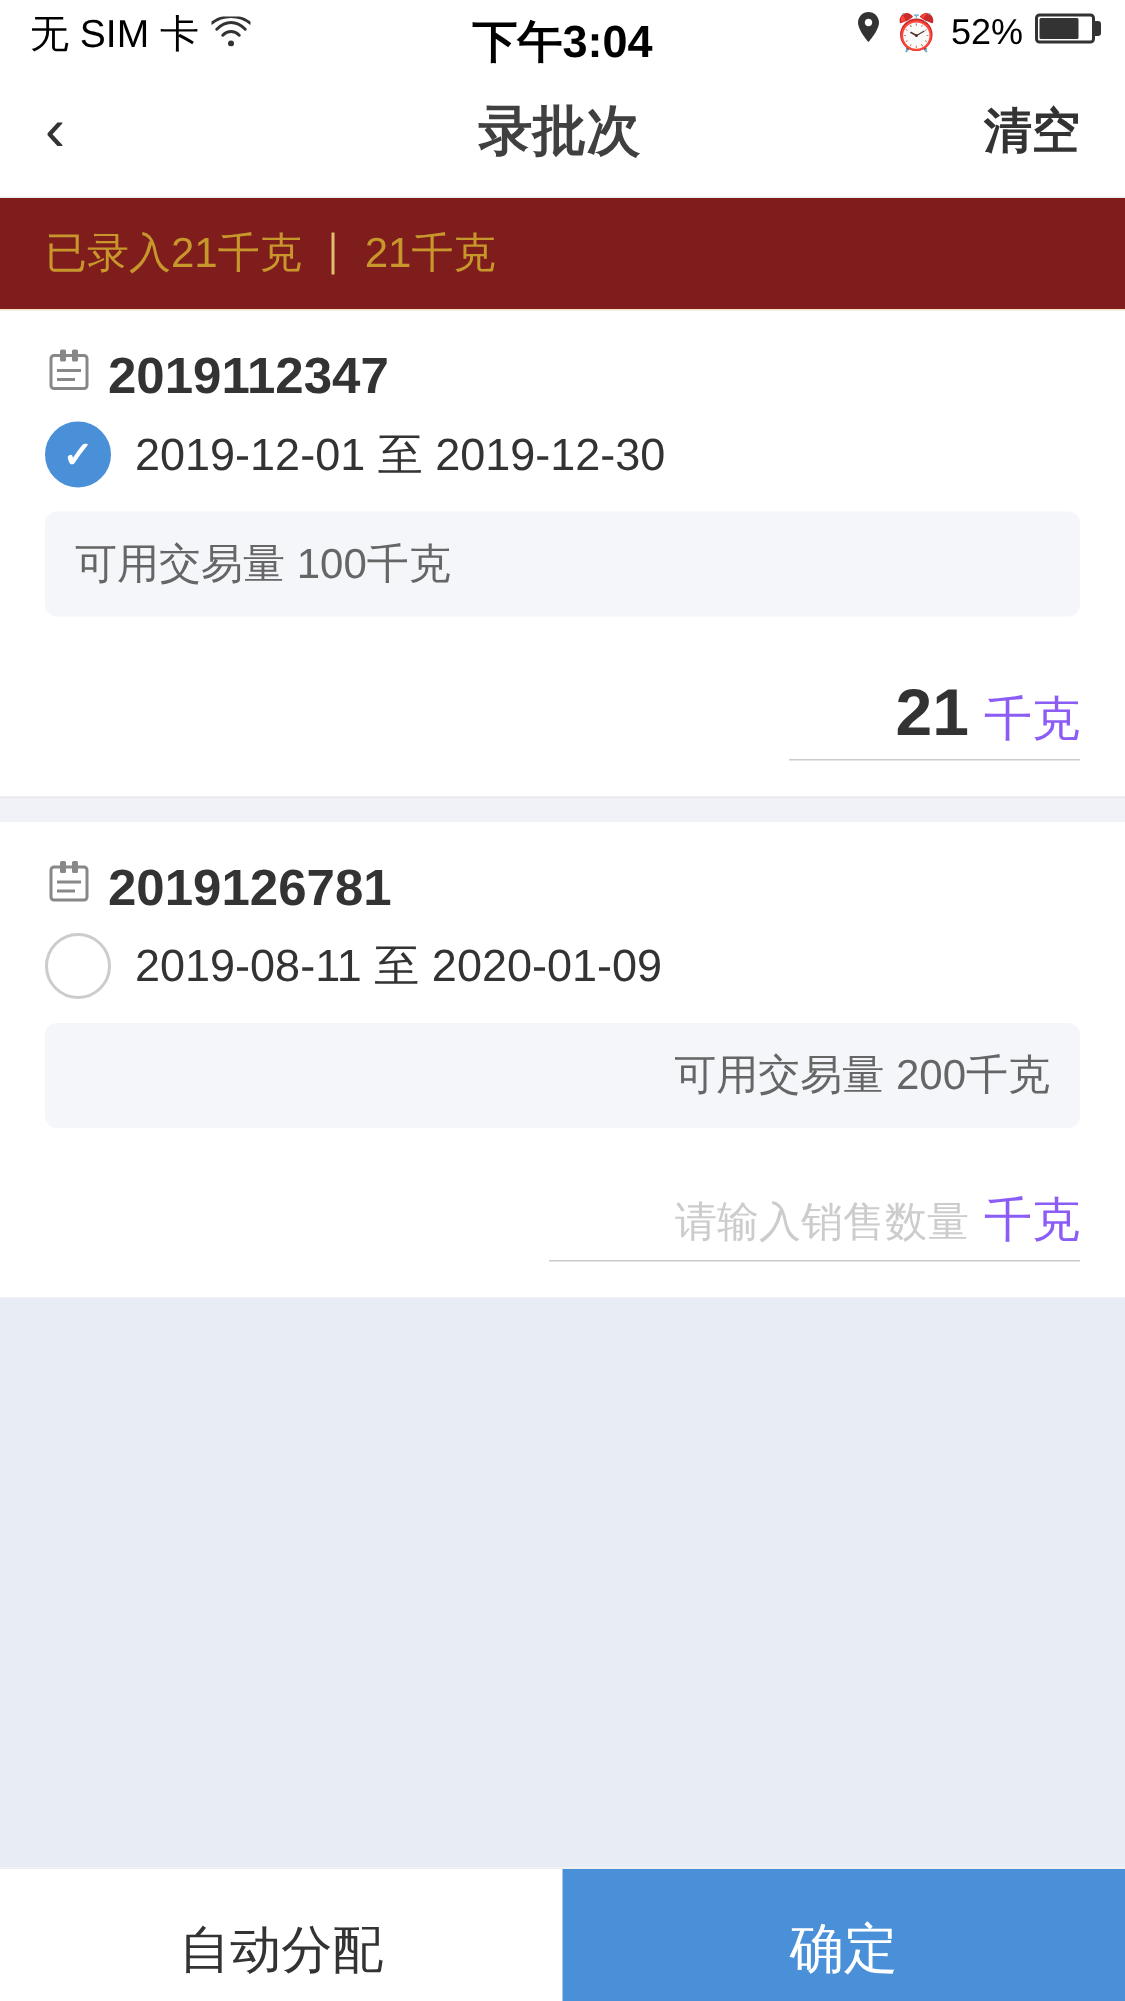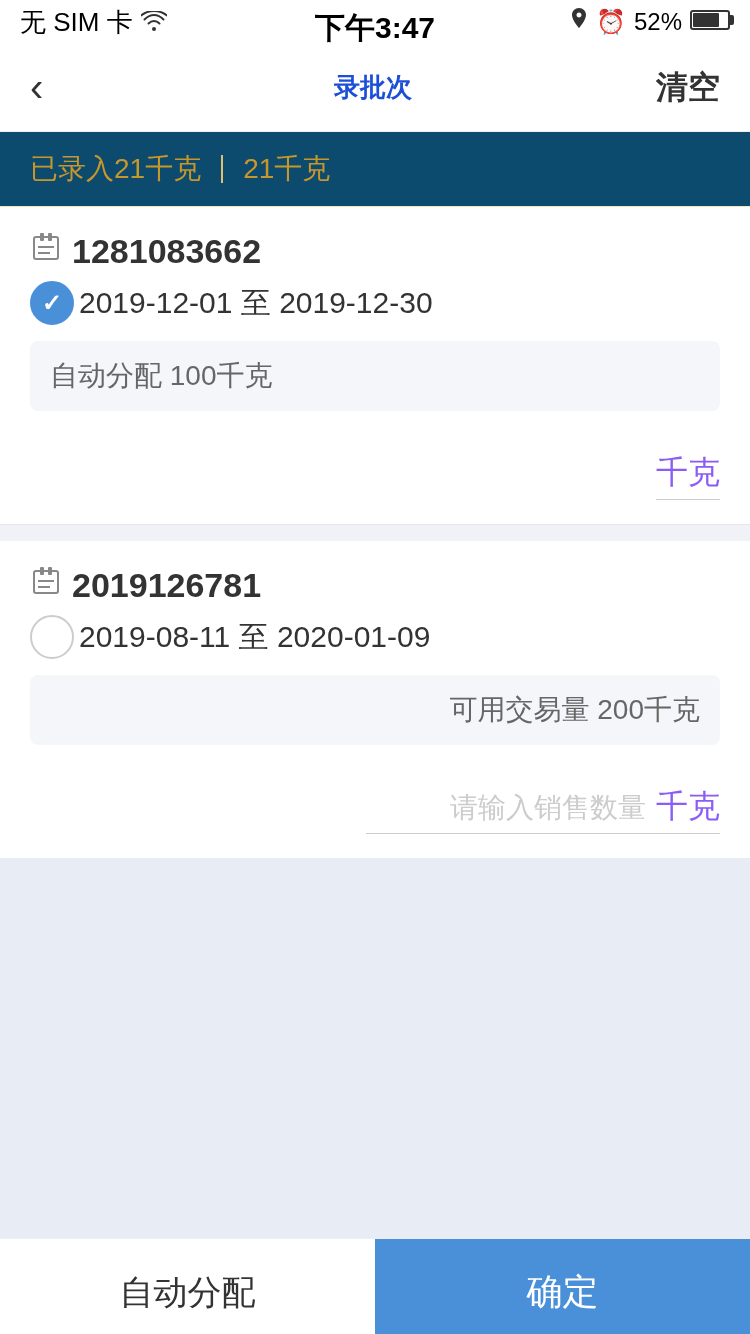--- a/index.html
+++ b/index.html
@@ -84,35 +84,35 @@
       padding: 0 30px;
       border-bottom: 1px solid #eee;
     }
     .nav-back {
       font-size: 40px;
       color: #333;
       cursor: pointer;
       width: 60px;
     }
     .nav-title {
-      font-size: 26px;
+      font-size: 36px;
       font-weight: 600;
-      color: #1d4ed8;
+      color: #404040;
     }
     .nav-clear {
       font-size: 32px;
       color: #333;
       cursor: pointer;
       font-weight: bold;
     }
 
     
     .info-bar {
       width: 750px;
-      background: #0c4a6e;
+      background: #7f1d1d;
       padding: 18px 30px;
       display: flex;
       align-items: center;
       gap: 0;
       border-bottom: 1px solid #f5e6c0;
     }
     .info-item {
       font-size: 28px;
       color: #c8972c;
     }
@@ -147,21 +147,21 @@
     }
     .batch-id {
       font-size: 34px;
       font-weight: 600;
       color: #333;
     }
 
     .batch-date-row {
       display: flex;
       align-items: center;
-      gap: 5px;
+      gap: 16px;
       margin-bottom: 16px;
     }
     .radio-circle {
       width: 44px;
       height: 44px;
       border-radius: 50%;
       border: 2px solid #ccc;
       background: #fff;
       display: flex;
       align-items: center;
@@ -305,21 +305,21 @@
       <span>无 SIM 卡</span>
       <span>
         <svg width="26" height="20" viewBox="0 0 26 20" fill="none">
           <path d="M13 16a2 2 0 110 4 2 2 0 010-4z" fill="#333"></path>
           <path d="M7.5 12.5C9.1 10.9 10.9 10 13 10s3.9.9 5.5 2.5" stroke="#333" stroke-width="2" fill="none" stroke-linecap="round"></path>
           <path d="M3.5 8.5C6.2 5.8 9.4 4 13 4s6.8 1.8 9.5 4.5" stroke="#333" stroke-width="2" fill="none" stroke-linecap="round"></path>
           <path d="M0 4.5C3.6 1.7 8.1 0 13 0s9.4 1.7 13 4.5" stroke="#333" stroke-width="2" fill="none" stroke-linecap="round"></path>
         </svg>
       </span>
     </div>
-    <div class="status-center">下午3:47</div>
+    <div class="status-center">下午3:04</div>
     <div class="status-right">
       <span>
         <svg width="18" height="22" viewBox="0 0 18 22" fill="#333">
           <path d="M9 0C5.13 0 2 3.13 2 7c0 5.25 7 13 7 13s7-7.75 7-13c0-3.87-3.13-7-7-7zm0 9.5C7.62 9.5 6.5 8.38 6.5 7S7.62 4.5 9 4.5 11.5 5.62 11.5 7 10.38 9.5 9 9.5z"></path>
         </svg>
       </span>
       <span>⏰</span>
       <span>52%</span>
       <span>
         <div class="battery-bar"><div class="battery-fill"></div></div>
@@ -346,30 +346,31 @@
         <div class="batch-header">
           <span class="batch-icon">
             <svg width="32" height="32" viewBox="0 0 32 32" fill="none">
               <rect x="4" y="6" width="24" height="22" rx="2" stroke="#888" stroke-width="2" fill="none"></rect>
               <rect x="10" y="2" width="4" height="8" rx="1" fill="#888"></rect>
               <rect x="18" y="2" width="4" height="8" rx="1" fill="#888"></rect>
               <line x1="8" y1="16" x2="24" y2="16" stroke="#888" stroke-width="2"></line>
               <line x1="8" y1="22" x2="20" y2="22" stroke="#888" stroke-width="2"></line>
             </svg>
           </span>
-          <span class="batch-id">1281083662</span>
+          <span class="batch-id">2019112347</span>
         </div>
         <div class="batch-date-row">
           <div class="radio-circle selected"></div>
           <span class="batch-date">2019-12-01 至 2019-12-30</span>
         </div>
-        <div class="avail-box">自动分配 100千克</div>
+        <div class="avail-box">可用交易量 100千克</div>
       </div>
       <div class="quantity-row">
         <div class="quantity-underline">
+          <input class="quantity-input" type="text" value="21" readonly="" style="">
           <span class="quantity-unit">千克</span>
         </div>
       </div>
     </div>
 
     <div class="divider-line"></div>
     <div class="section-gap"></div>
 
     <div class="card">
       <div class="batch-item-2">

